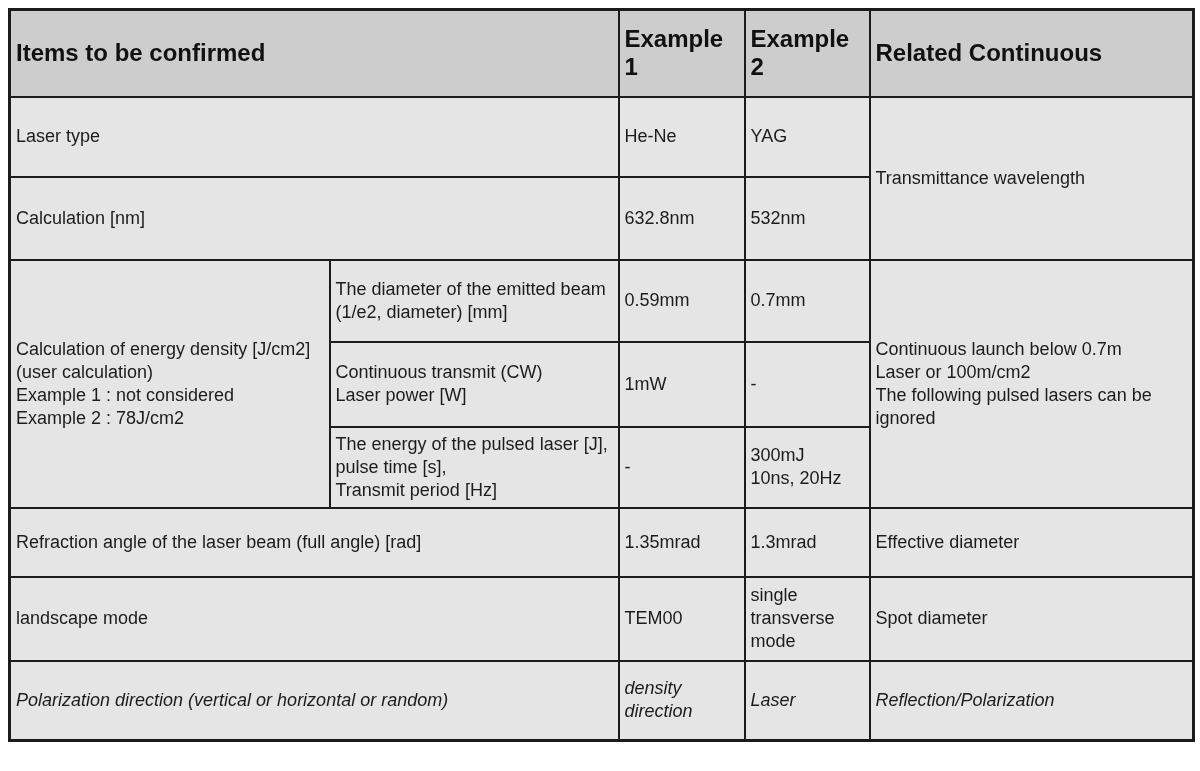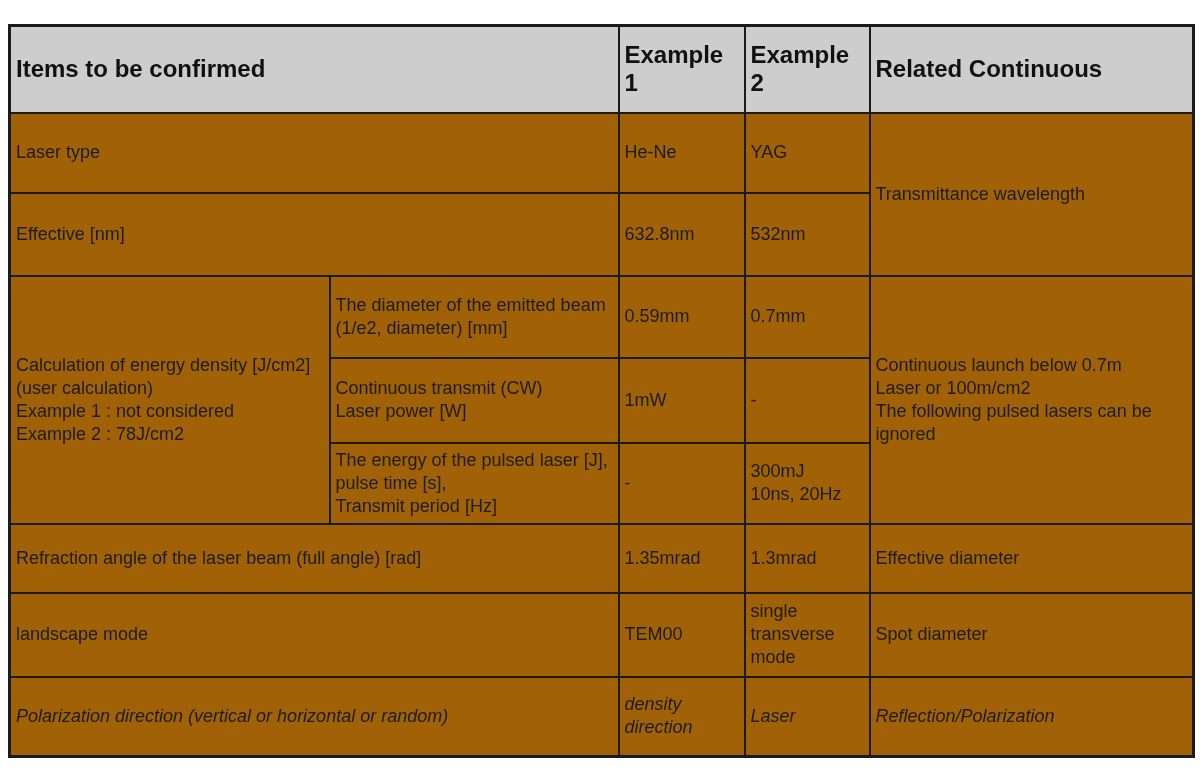--- a/index.html
+++ b/index.html
@@ -9,21 +9,20 @@
   }
   body {
     width: 1200px;
     height: 771px;
     font-family: "Liberation Sans", sans-serif;
     color: #1c1c1c;
     overflow: hidden;
   }
   .table-wrap {
     padding: 8px;
-    margin-top: 16px;
   }
   table.spec-table {
     border-collapse: collapse;
     table-layout: fixed;
     width: 1184px;
     border: 3px solid #1b1b1b;
   }
   table.spec-table th,
   table.spec-table td {
     border: 2px solid #1b1b1b;
@@ -34,21 +33,21 @@
   table.spec-table th {
     background: #cdcdcd;
     font-size: 24px;
     font-weight: bold;
     text-align: left;
     color: #111111;
   }
   table.spec-table td {
     font-size: 18px;
     line-height: 23px;
-    background: #a16207;
+    background: #e5e5e5;
   }
   .cell-text {
     white-space: pre-line;
     display: block;
   }
   
   .rh-header { height: 87px; }
   .rh-1 { height: 80px; }
   .rh-2 { height: 83px; }
   .rh-3a { height: 82px; }
@@ -97,21 +96,21 @@
         <td>
           <span class="cell-text">YAG</span>
         </td>
         <td rowspan="2">
           <span class="cell-text">Transmittance wavelength</span>
         </td>
       </tr>
 
       <tr class="rh-2">
         <td colspan="2">
-          <span class="cell-text">Effective [nm]</span>
+          <span class="cell-text">Calculation [nm]</span>
         </td>
         <td>
           <span class="cell-text">632.8nm</span>
         </td>
         <td>
           <span class="cell-text">532nm</span>
         </td>
       </tr>
 
       <tr class="rh-3a">

